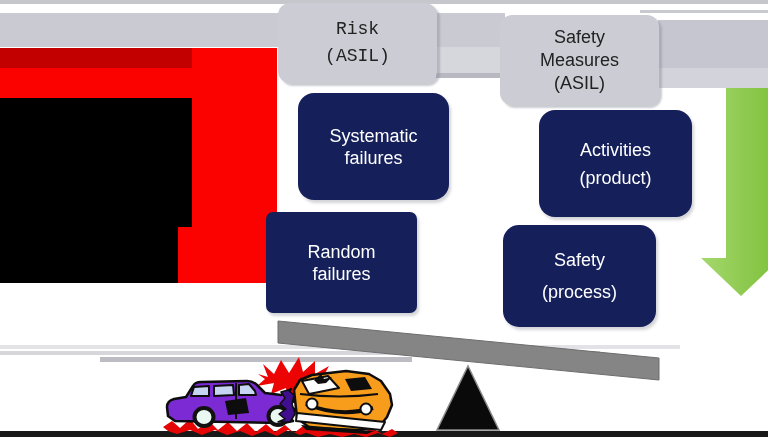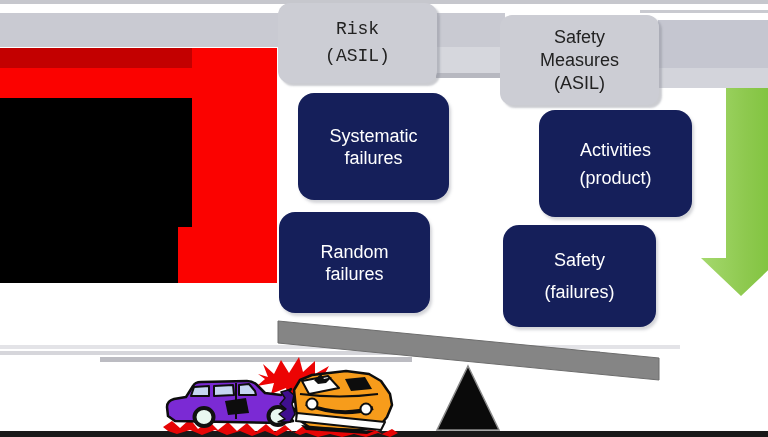--- a/index.html
+++ b/index.html
@@ -20,21 +20,21 @@
     display:flex;flex-direction:column;align-items:center;justify-content:center;
     color:#ffffff;font-size:18px;text-align:center;
     box-shadow:2px 3px 3px rgba(130,132,142,.35);
   }
   #risk-header{left:278px;top:3px;width:159px;height:80px;}
   #risk-header .ln{line-height:27px;height:27px;font-family:Liberation Mono, monospace;}
   #safety-header{left:500px;top:15px;width:159px;height:90px;}
   #safety-header .ln{line-height:23px;height:23px;}
   #box-systematic{left:298px;top:93px;width:151px;height:107px;text-align:right;}
   #box-systematic .ln{line-height:22px;height:22px;}
-  #box-random{left:279px;top:212px;width:151px;height:101px;}
+  #box-random{left:266px;top:212px;width:151px;height:101px;border-radius:7px;}
   #box-random .ln{line-height:22px;height:22px;}
   #box-activities{left:503px;top:110px;width:153px;height:107px;margin-left:36px;}
   #box-activities .ln{line-height:28px;height:28px;}
   #box-mechanisms{left:503px;top:225px;width:153px;height:102px;}
   #box-mechanisms .ln{line-height:25px;height:25px;}
   #box-mechanisms .ln3{margin-top:7px;}
 </style>
 </head>
 <body>
 
@@ -141,16 +141,16 @@
     <div class="ln">Safety</div>
     <div class="ln">Measures</div>
     <div class="ln">(ASIL)</div>
   </div>
   <div class="navybox" id="box-activities">
     <div class="ln">Activities</div>
     <div class="ln">(product)</div>
   </div>
   <div class="navybox" id="box-mechanisms">
     <div class="ln">Safety</div>
-    <div class="ln ln3">(failures)</div>
+    <div class="ln ln3">(process)</div>
   </div>
 
 </div>
 
 </body></html>

